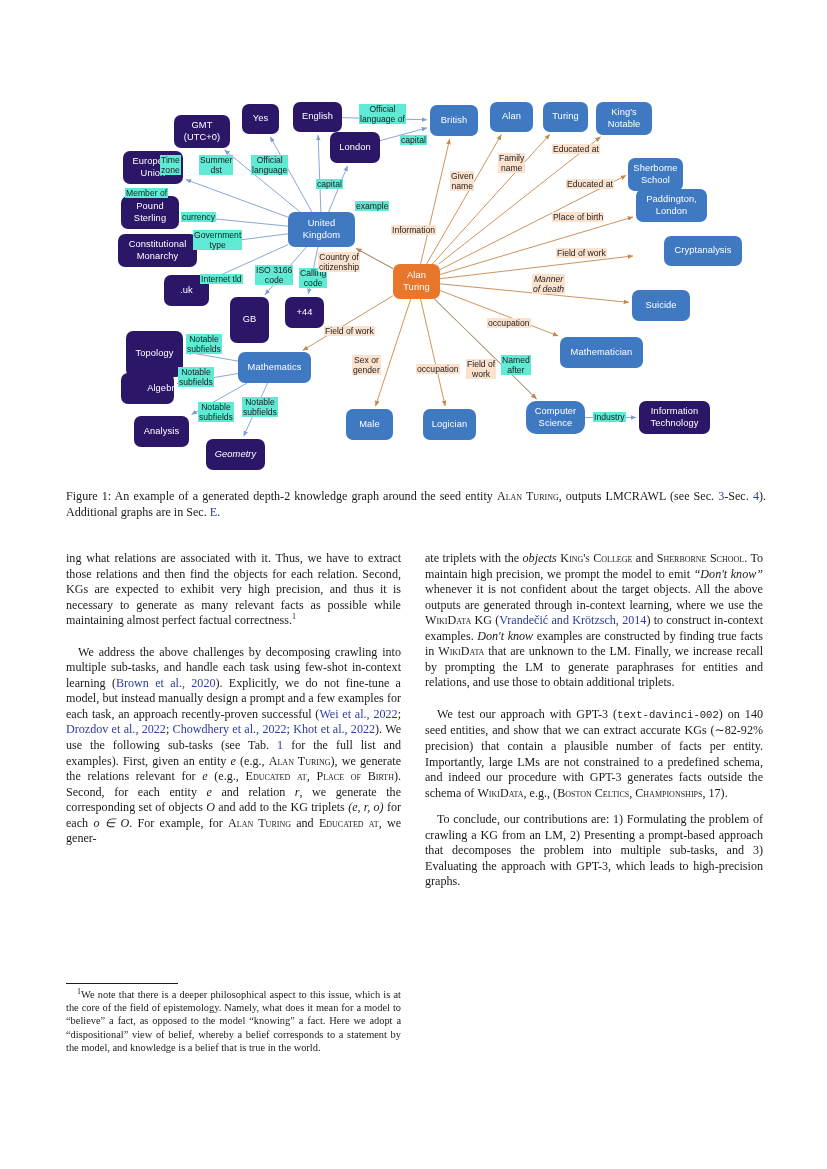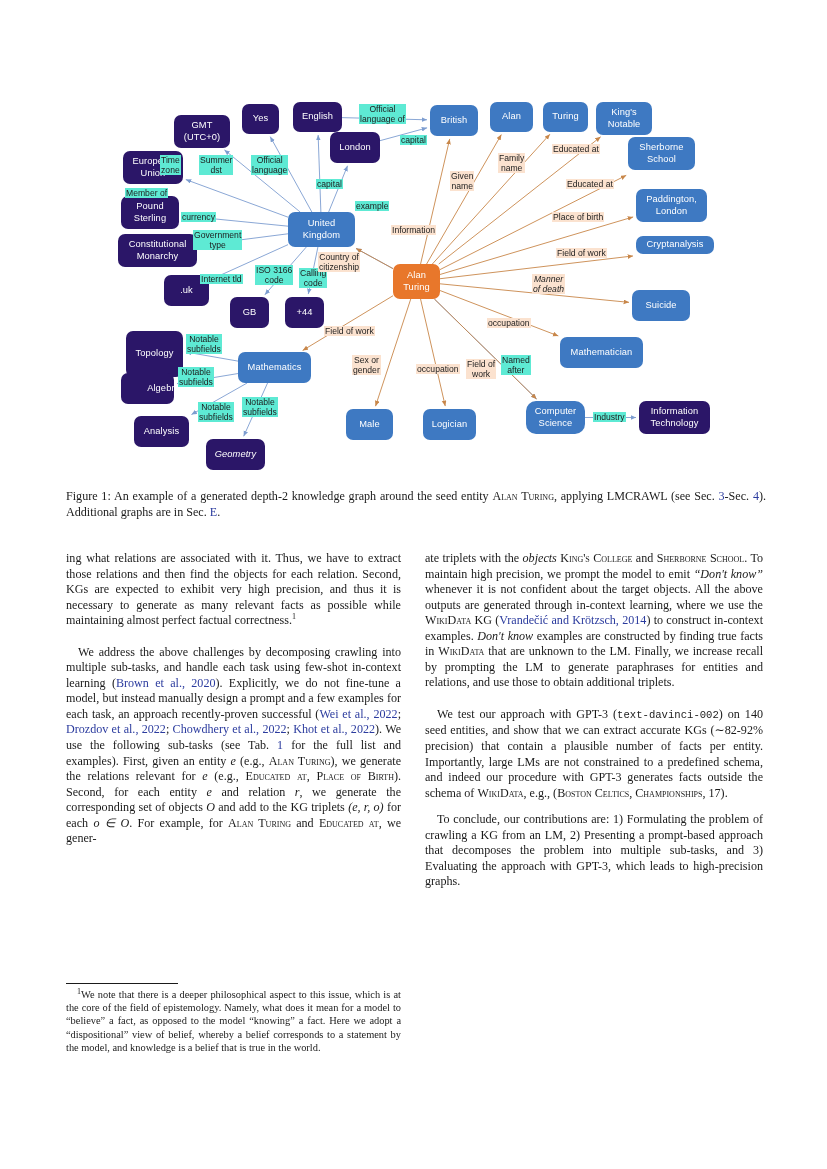--- a/index.html
+++ b/index.html
@@ -197,54 +197,54 @@
         <div>King's</div>
         <div>Notable</div>
       </div>
       <div class="node dark" style="left: 264px; top: 36px; width: 50px; height: 31px; flex-direction: column;">
         <div>London</div>
       </div>
       <div class="node dark" style="left: 57px; top: 55px; width: 60px; height: 33px; flex-direction: column;">
         <div>European</div>
         <div>Union</div>
       </div>
-      <div class="node blue" style="left: 562px; top: 41px; width: 67px; height: 33px; flex-direction: column;">
+      <div class="node blue" style="left: 562px; top: 62px; width: 55px; height: 33px; flex-direction: column;">
         <div>Sherborne</div>
         <div>School</div>
       </div>
       <div class="node dark" style="left: 55px; top: 100px; width: 58px; height: 33px; flex-direction: column;">
         <div>Pound</div>
         <div>Sterling</div>
       </div>
       <div class="node blue" style="left: 570px; top: 93px; width: 71px; height: 33px; flex-direction: column;">
         <div>Paddington,</div>
         <div>London</div>
       </div>
       <div class="node dark" style="left: 52px; top: 138px; width: 79px; height: 33px; flex-direction: column;">
         <div>Constitutional</div>
         <div>Monarchy</div>
       </div>
       <div class="node blue" style="left: 222px; top: 116px; width: 67px; height: 35px; flex-direction: column;">
         <div>United</div>
         <div>Kingdom</div>
       </div>
-      <div class="node blue" style="left: 570px; top: 140px; width: 78px; height: 18px; flex-direction: column;">
+      <div class="node blue" style="left: 598px; top: 140px; width: 78px; height: 30px; flex-direction: column;">
         <div>Cryptanalysis</div>
       </div>
       <div class="node dark" style="left: 98px; top: 179px; width: 45px; height: 31px; flex-direction: column;">
         <div>.uk</div>
       </div>
       <div class="node seed" style="left: 327px; top: 168px; width: 47px; height: 35px; flex-direction: column;">
         <div>Alan</div>
         <div>Turing</div>
       </div>
       <div class="node blue" style="left: 566px; top: 194px; width: 58px; height: 31px; flex-direction: column;">
         <div>Suicide</div>
       </div>
-      <div class="node dark" style="left: 164px; top: 201px; width: 39px; height: 31px; flex-direction: column;">
+      <div class="node dark" style="left: 164px; top: 201px; width: 39px; height: 46px; flex-direction: column;">
         <div>GB</div>
       </div>
       <div class="node dark" style="left: 219px; top: 201px; width: 39px; height: 31px; flex-direction: column;">
         <div>+44</div>
       </div>
       <div class="node dark" style="left: 60px; top: 235px; width: 57px; height: 46px; flex-direction: column;">
         <div>Topology</div>
       </div>
       <div class="node blue" style="left: 172px; top: 256px; width: 73px; height: 31px; flex-direction: column;">
         <div>Mathematics</div>
@@ -325,21 +325,21 @@
 subfields</div>
       <div class="edge-label bl" style="left: 132px; top: 306px;">Notable
 subfields</div>
       <div class="edge-label bl" style="left: 176px; top: 301px;">Notable
 subfields</div>
       <div class="edge-label bl" style="left: 527px; top: 316px;">Industry</div>
     </div>
 </div>
 
 <div id="caption">
-  <span>Figure 1:</span><span> An example of a generated depth-2 knowledge graph around the seed entity </span><span class="sc">Alan Turing</span><span>, applying LMCRAWL (see Sec. </span><a class="lnk">3</a><span>-Sec. </span><a class="lnk">4</a><span>). Additional graphs are in Sec. </span><a class="lnk">E</a><span>.</span>
+  <span>Figure 1:</span><span> An example of a generated depth-2 knowledge graph around the seed entity </span><span class="sc">Alan Turing</span><span>, outputs LMCRAWL (see Sec. </span><a class="lnk">3</a><span>-Sec. </span><a class="lnk">4</a><span>). Additional graphs are in Sec. </span><a class="lnk">E</a><span>.</span>
 </div>
 
 <div id="col-left">
     <p class="para noindent"><span>ing what relations are associated with it. Thus, we have to extract those relations and then find the objects for each relation. Second, KGs are expected to exhibit very high precision, and thus it is necessary to generate as many relevant facts as possible while maintaining almost perfect factual correctness.</span><sup>1</sup></p>
     <p class="para"><span>We address the above challenges by decomposing crawling into multiple sub-tasks, and handle each task using few-shot in-context learning (</span><span class="lnk">Brown et al., 2020</span><span>). Explicitly, we do not fine-tune a model, but instead manually design a prompt and a few examples for each task, an approach recently-proven successful (</span><span class="lnk">Wei et al., 2022</span><span>; </span><span class="lnk">Drozdov et al., 2022</span><span>; </span><span class="lnk">Chowdhery et al., 2022</span><span>; </span><span class="lnk">Khot et al., 2022</span><span>). We use the following sub-tasks (see Tab. </span><span class="lnk">1</span><span> for the full list and examples). First, given an entity </span><span class="it">e</span><span> (e.g., </span><span class="sc">Alan Turing</span><span>), we generate the relations relevant for </span><span class="it">e</span><span> (e.g., </span><span class="sc">Educated at</span><span>, </span><span class="sc">Place of Birth</span><span>). Second, for each entity </span><span class="it">e</span><span> and relation </span><span class="it">r</span><span>, we generate the corresponding set of objects </span><span class="it">O</span><span> and add to the KG triplets </span><span class="it">(e, r, o)</span><span> for each </span><span class="it">o ∈ O</span><span>. For example, for </span><span class="sc">Alan Turing</span><span> and </span><span class="sc">Educated at</span><span>, we gener-</span></p>
   </div>
 <div id="col-right">
     <p class="para noindent"><span>ate triplets with the </span><span class="it">objects</span><span> </span><span class="sc">King's College</span><span> and </span><span class="sc">Sherborne School</span><span>. To maintain high precision, we prompt the model to emit </span><span class="it">“Don't know”</span><span> whenever it is not confident about the target objects. All the above outputs are generated through in-context learning, where we use the </span><span class="sc">WikiData</span><span> KG (</span><span class="lnk">Vrandečić and Krötzsch, 2014</span><span>) to construct in-context examples. </span><span class="it">Don't know</span><span> examples are constructed by finding true facts in </span><span class="sc">WikiData</span><span> that are unknown to the LM. Finally, we increase recall by prompting the LM to generate paraphrases for entities and relations, and use those to obtain additional triplets.</span></p>
     <p class="para"><span>We test our approach with GPT-3 (</span><span class="mono">text-davinci-002</span><span>) on 140 seed entities, and show that we can extract accurate KGs (∼82-92% precision) that contain a plausible number of facts per entity. Importantly, large LMs are not constrained to a predefined schema, and indeed our procedure with GPT-3 generates facts outside the schema of </span><span class="sc">WikiData</span><span>, e.g., (</span><span class="sc">Boston Celtics</span><span>, </span><span class="sc">Championships</span><span>, 17).</span></p>
     <p class="para" style="margin-top: 11px;"><span>To conclude, our contributions are: 1) Formulating the problem of crawling a KG from an LM, 2) Presenting a prompt-based approach that decomposes the problem into multiple sub-tasks, and 3) Evaluating the approach with GPT-3, which leads to high-precision graphs.</span></p>

